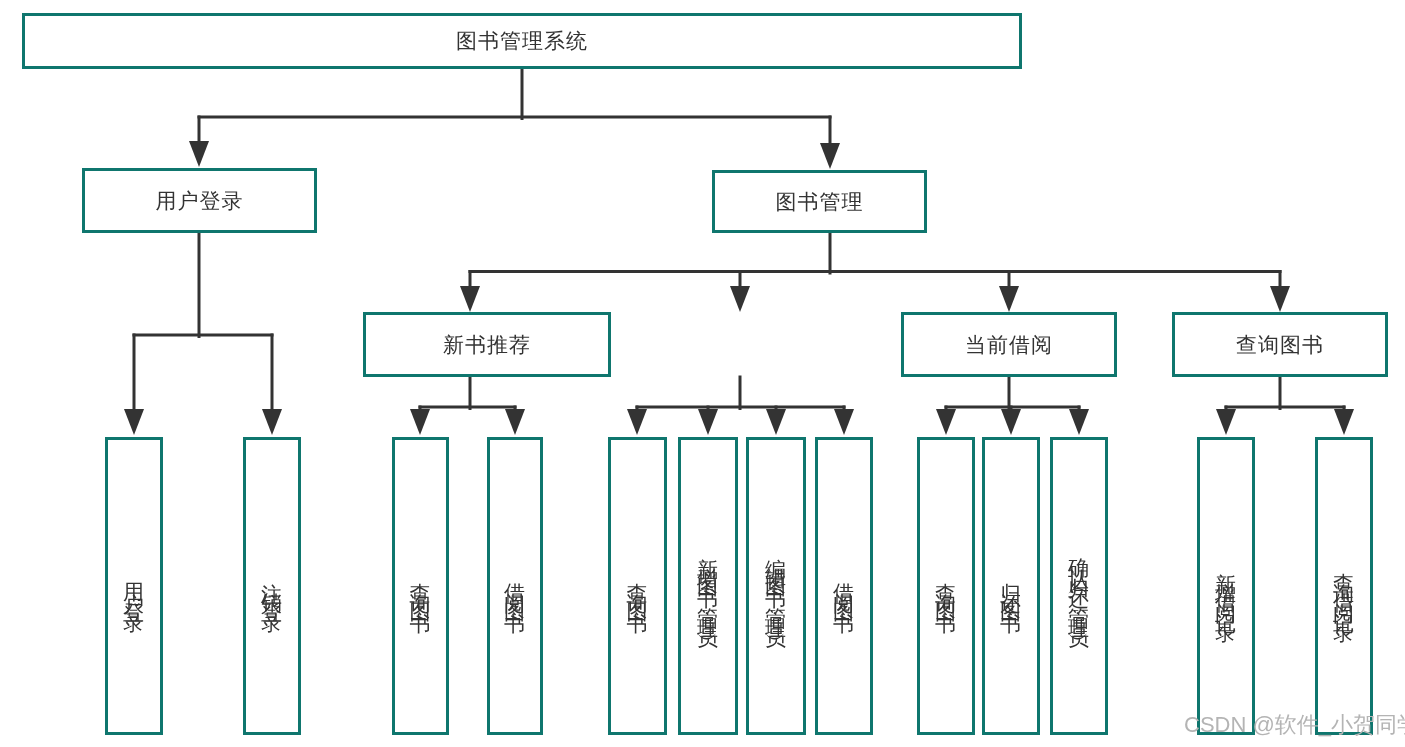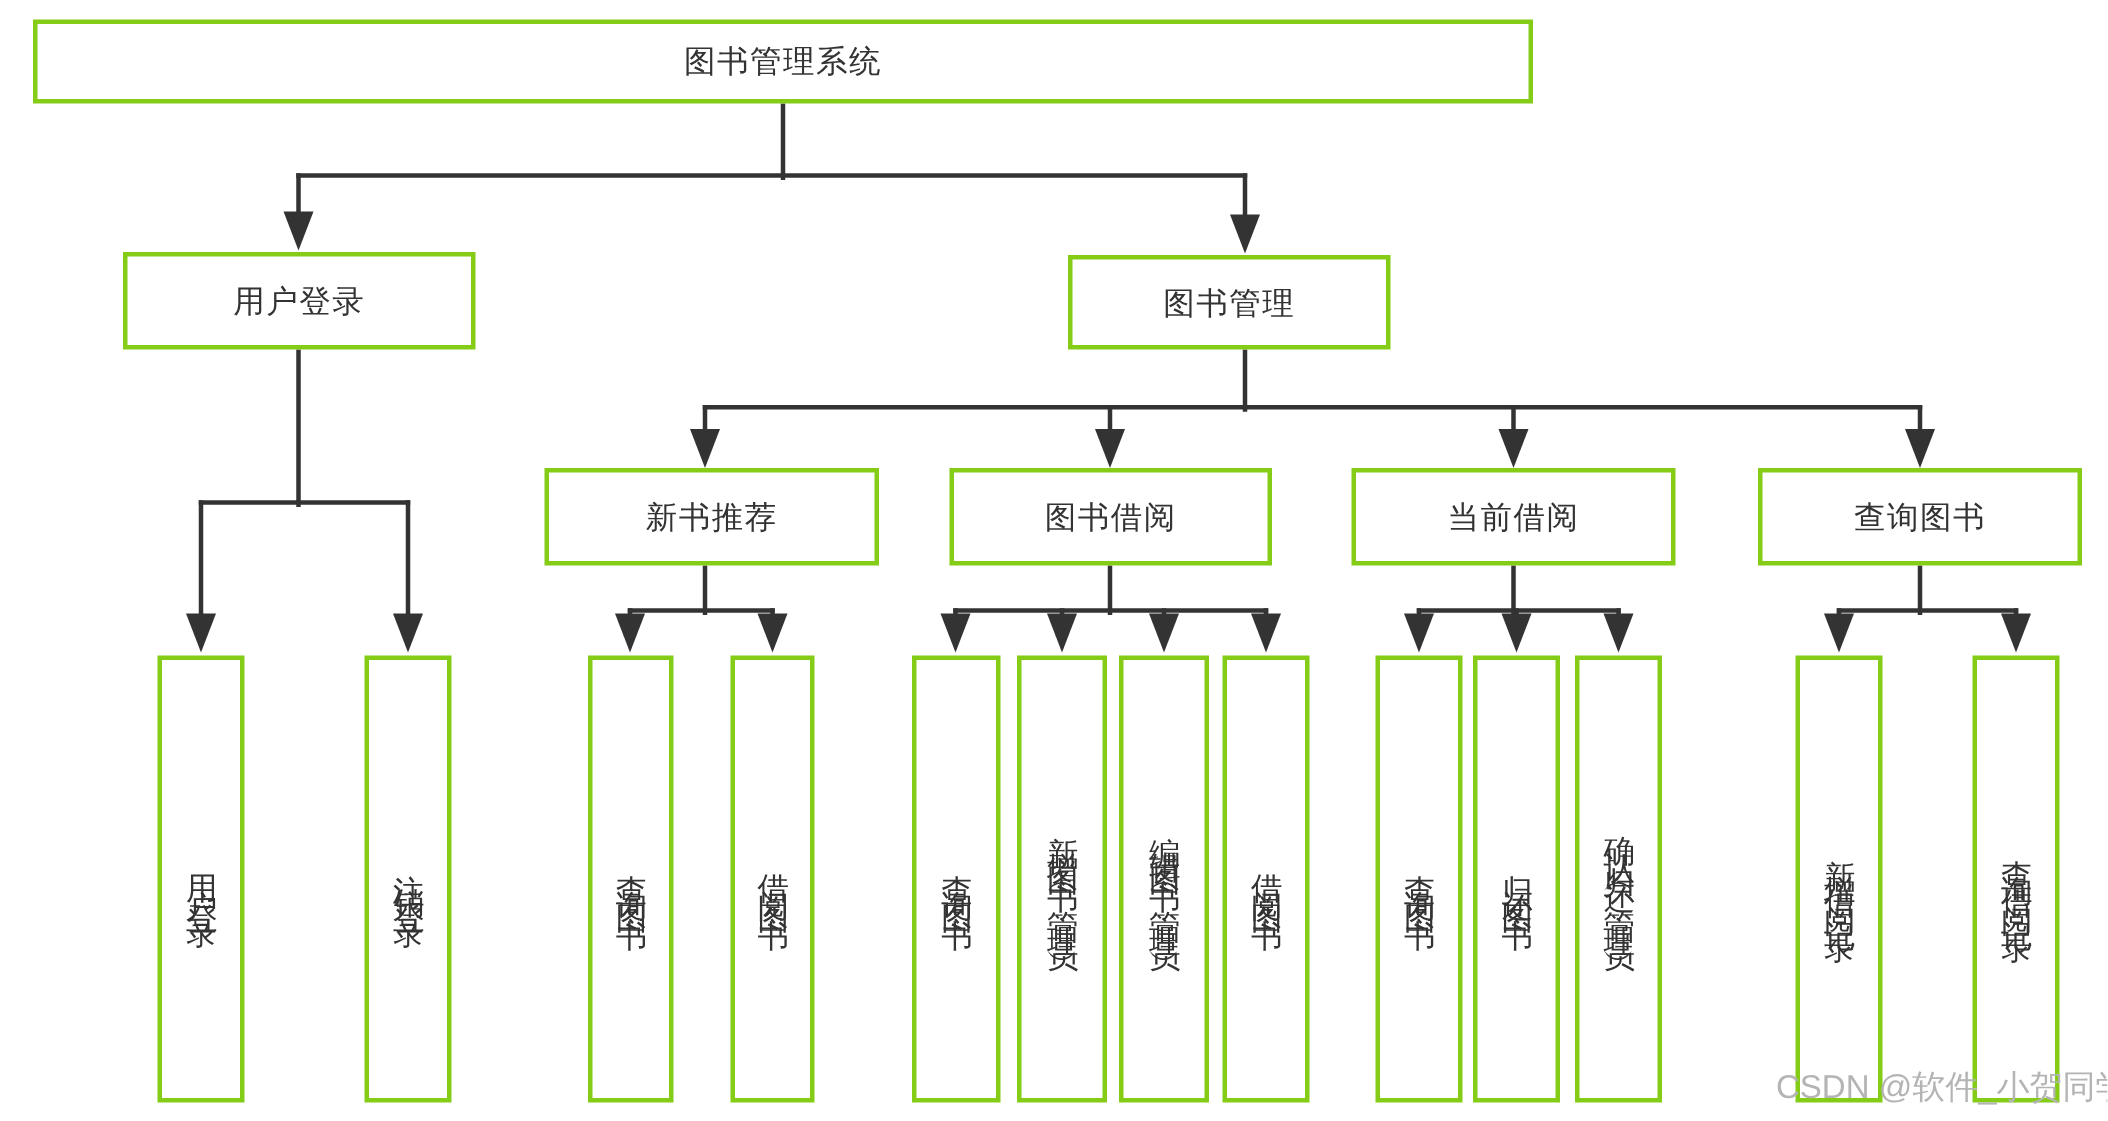--- a/index.html
+++ b/index.html
@@ -24,21 +24,21 @@
     stroke-linecap: square;
   }
   svg.wires polygon {
     fill: #333333;
     stroke: none;
   }
   .box {
     position: absolute;
     box-sizing: border-box;
     background: #ffffff;
-    border: 3px solid #84cc16;
+    border: 3px solid #0f766e;
     display: flex;
     align-items: center;
     justify-content: center;
     color: #333333;
     z-index: 2;
   }
   .hbox {
     font-size: 21px;
     letter-spacing: 1px;
     white-space: nowrap;
@@ -139,22 +139,21 @@
       <path d="M1344,407 V412"></path>
       <polygon points="1334,409 1354,409 1344,435"></polygon>
     </g>
   </svg>
 
   <div class="box hbox" style="left:22px; top:13px; width:1000px; height:56px;">图书管理系统</div>
 
   <div class="box hbox" style="left:82px; top:168px; width:235px; height:65px;">用户登录</div>
   <div class="box hbox" style="left:712px; top:170px; width:215px; height:63px;">图书管理</div>
 
-  <div class="box hbox" style="left:363px; top:312px; width:223px; height:65px;">新书推荐</div>
-  <div class="box hbox" style="left:633px; top:312px; width:215px; height:65px;">图书借阅</div>
+  <div class="box hbox" style="left:363px; top:312px; width:248px; height:65px;">新书推荐</div>
   <div class="box hbox" style="left:901px; top:312px; width:216px; height:65px;">当前借阅</div>
   <div class="box hbox" style="left:1172px; top:312px; width:216px; height:65px;">查询图书</div>
 
   <div class="box vbox" style="left:105px; top:437px; width:58px; height:298px;">用户登录</div>
   <div class="box vbox" style="left:243px; top:437px; width:58px; height:298px;">注销登录</div>
 
   <div class="box vbox" style="left:392px; top:437px; width:57px; height:298px;">查询图书</div>
   <div class="box vbox" style="left:487px; top:437px; width:56px; height:298px;">借阅图书</div>
 
   <div class="box vbox" style="left:608px; top:437px; width:59px; height:298px;">查询图书</div>

